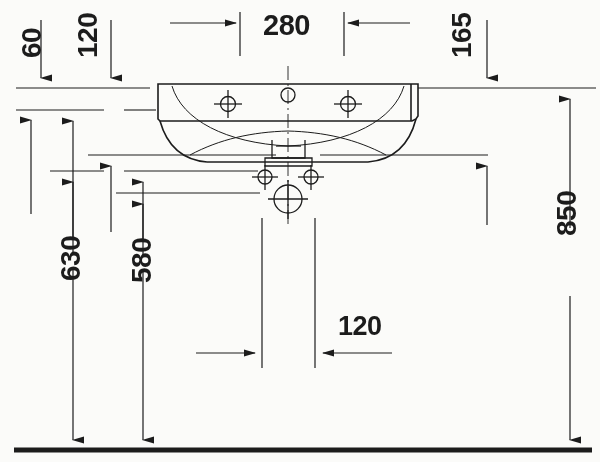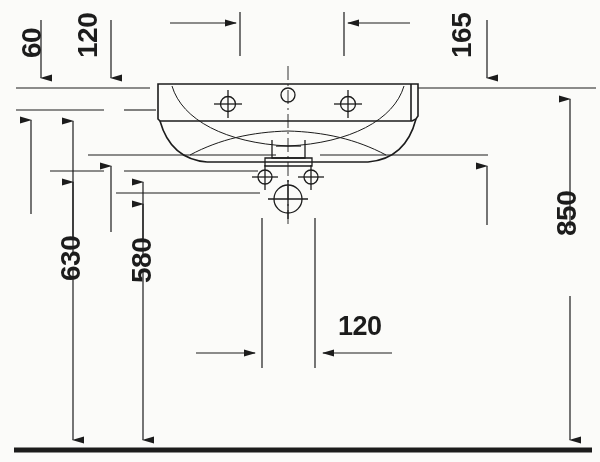--- a/index.html
+++ b/index.html
@@ -178,20 +178,21 @@
       <g>
         <path d="M14,450 L592,450" stroke="#1c1c1c" stroke-width="5" stroke-linecap="butt"></path>
       </g>
     </g>
   </svg>
 
   <div class="dim-label rot" style="left:18px;top:58px;font-size:28px;">60</div>
 
   <div class="dim-label rot" style="left:74px;top:58px;font-size:28px;">120</div>
 
+  <div class="dim-label" style="left:263px;top:11px;font-size:29px;">280</div>
 
   <div class="dim-label rot" style="left:448px;top:58px;font-size:28px;">165</div>
 
   <div class="dim-label rot" style="left:57px;top:281px;font-size:28px;">630</div>
 
   <div class="dim-label rot" style="left:128px;top:283px;font-size:28px;">580</div>
 
   <div class="dim-label" style="left:338px;top:313px;font-size:27px;">120</div>
 
   <div class="dim-label rot" style="left:553px;top:236px;font-size:28px;">850</div>

